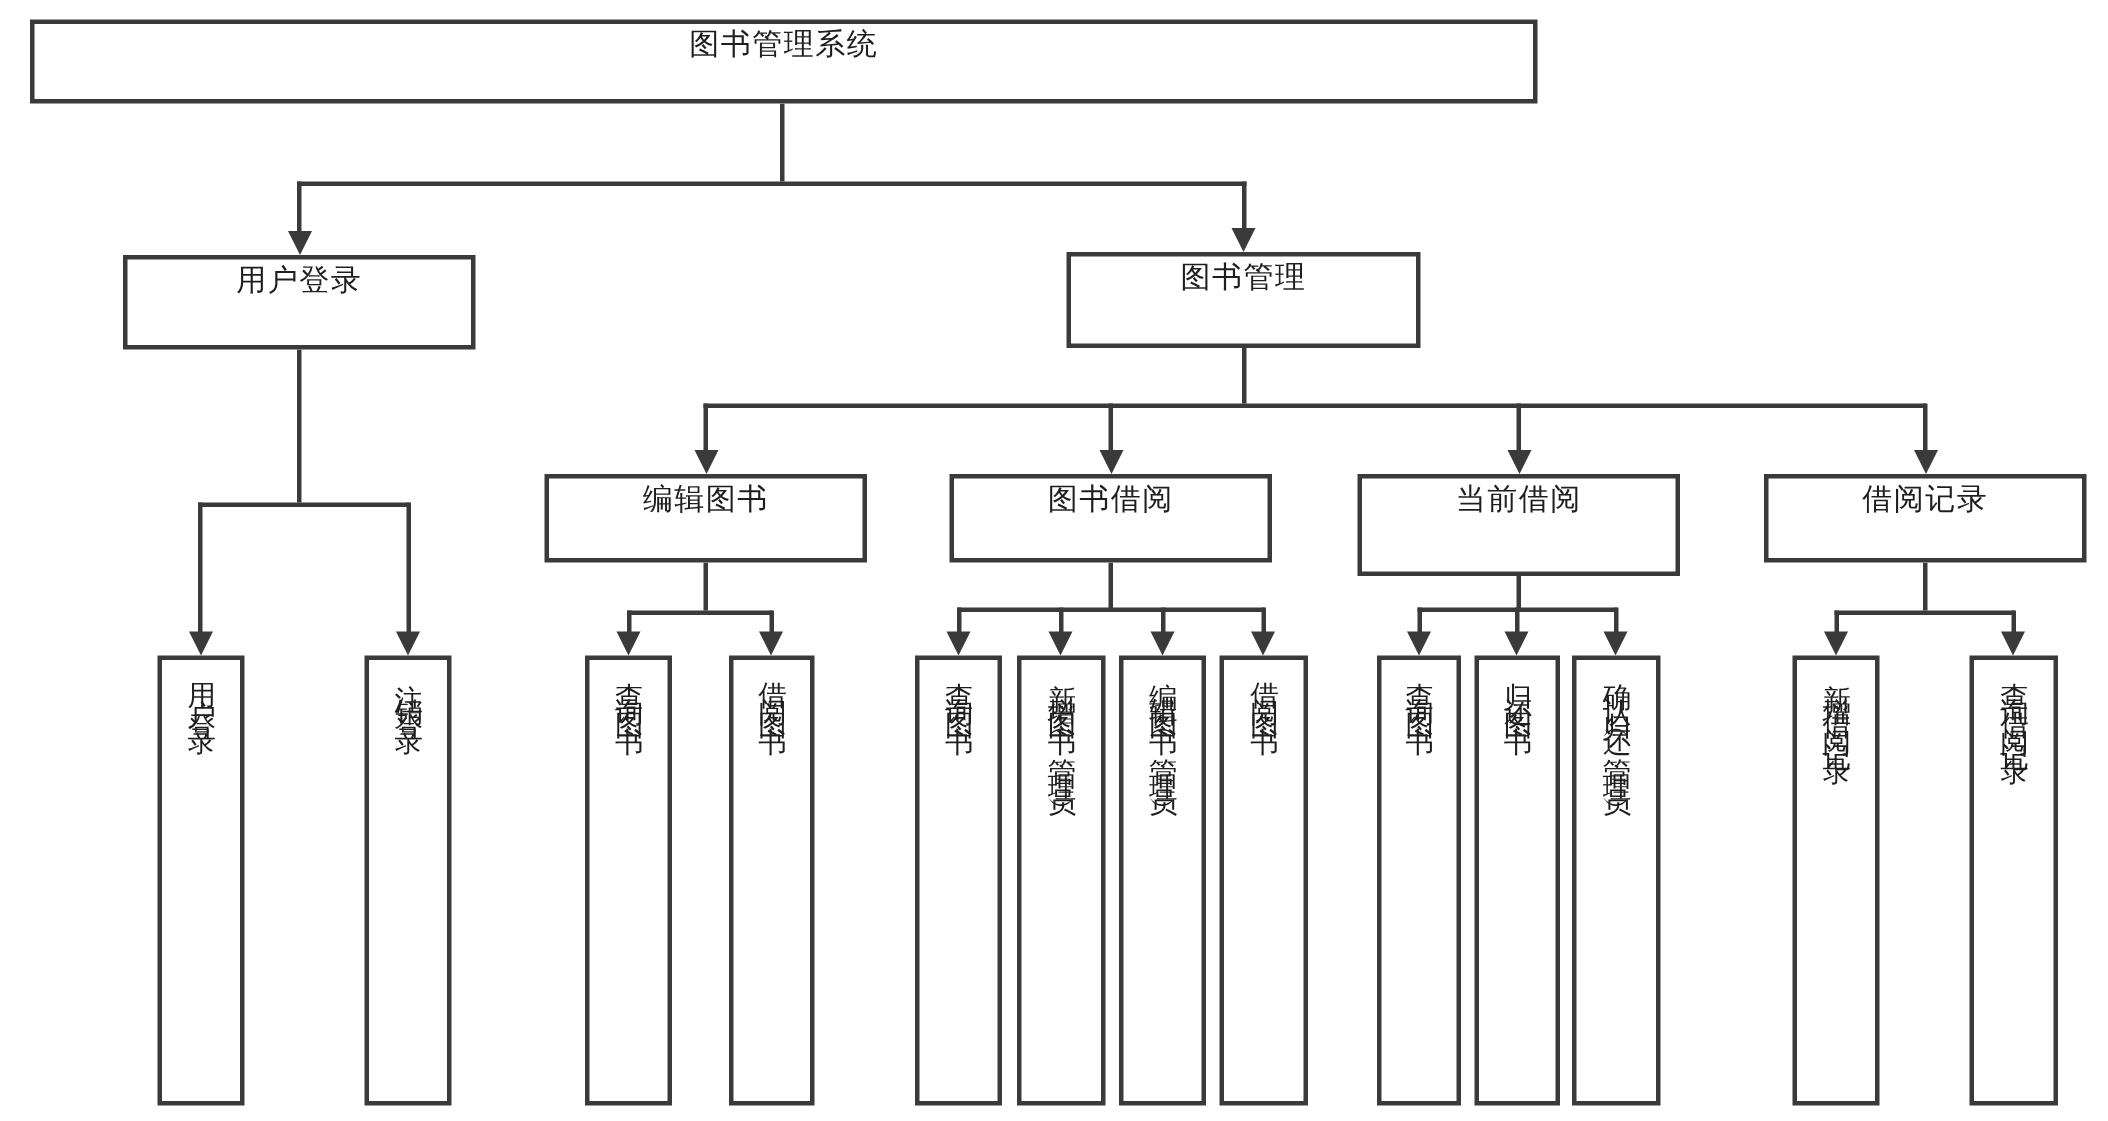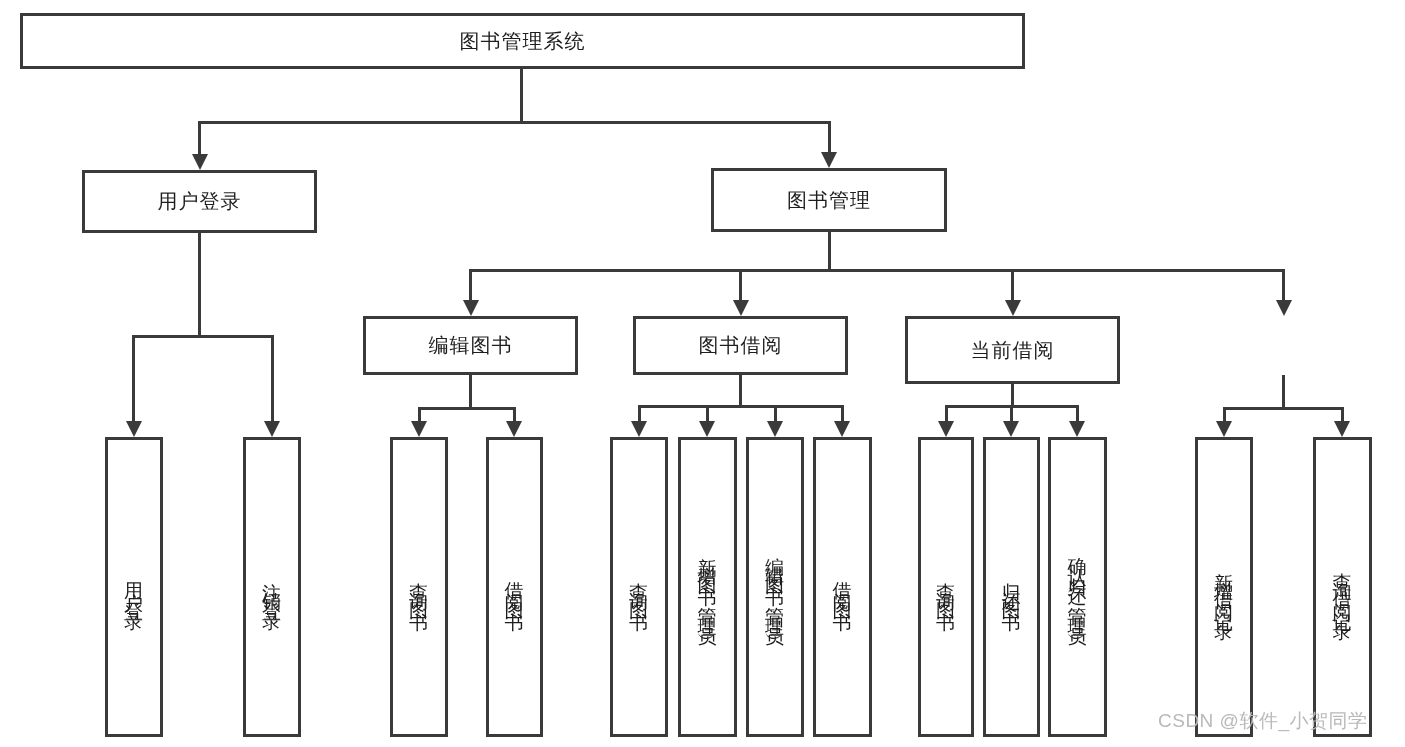--- a/index.html
+++ b/index.html
@@ -2,21 +2,21 @@
 <html><head>
 <meta charset="utf-8">
 <style>
   html,body{margin:0;padding:0;background:#fff;}
   #stage{
     position:relative;width:1405px;height:747px;background:#ffffff;
     font-family:"Liberation Sans", sans-serif;color:#1e1e1e;overflow:hidden;
   }
   .node{
     position:absolute;background:#fff;border:3px solid #3a3a3a;box-sizing:border-box;
-    display:flex;align-items:center;justify-content:center;z-index:2;
+    display:flex;justify-content:center;z-index:2;
   }
   .h-node{font-size:20px;letter-spacing:1px;}
   .v-node span{
     writing-mode:vertical-rl;line-height:1;font-size:19px;letter-spacing:10px;
     white-space:nowrap;
   }
   .vl{position:absolute;width:3px;background:#3a3a3a;z-index:1;}
   .hl{position:absolute;height:3px;background:#3a3a3a;z-index:1;}
   .ah{
     position:absolute;width:0;height:0;z-index:1;
@@ -70,20 +70,23 @@
   <div class="ah" style="left:1276px;top:300px;"></div>
 
   <div class="node h-node" style="left:363px;top:316px;width:215px;height:59px;">
     <span>编辑图书</span>
   </div>
   <div class="node h-node" style="left:633px;top:316px;width:215px;height:59px;">
     <span>图书借阅</span>
   </div>
   <div class="node h-node" style="left:905px;top:316px;width:215px;height:68px;">
     <span>当前借阅</span>
+  </div>
+  <div class="node h-node" style="left:1176px;top:316px;width:215px;height:59px;">
+    <span>借阅记录</span>
   </div>
 
   <div class="vl" style="left:469px;top:375px;height:32px;"></div>
   <div class="hl" style="left:418px;top:407px;width:97px;"></div>
   <div class="vl" style="left:418px;top:407px;height:16px;"></div>
   <div class="ah" style="left:411px;top:421px;"></div>
   <div class="vl" style="left:513px;top:407px;height:16px;"></div>
   <div class="ah" style="left:506px;top:421px;"></div>
 
   <div class="vl" style="left:739px;top:375px;height:32px;"></div>
@@ -150,15 +153,14 @@
     <span>确认归还（管理员）</span>
   </div>
 
   <div class="node v-node" style="left:1195px;top:437px;width:58px;height:300px;">
     <span>新增借阅记录</span>
   </div>
   <div class="node v-node" style="left:1313px;top:437px;width:59px;height:300px;">
     <span>查询借阅记录</span>
   </div>
 
-  <div id="watermark">CSDN @软件_小贺同学</div>
 
 </div>
 
 </body></html>

